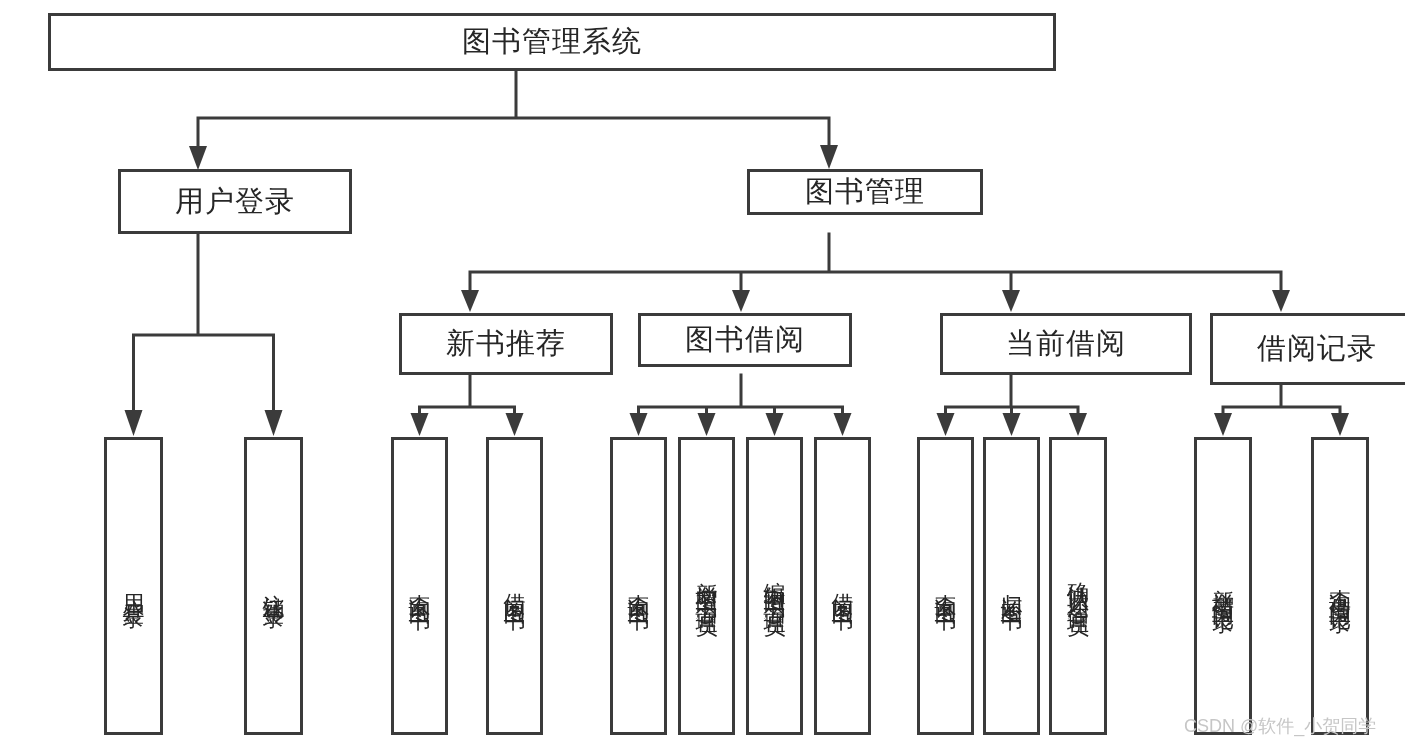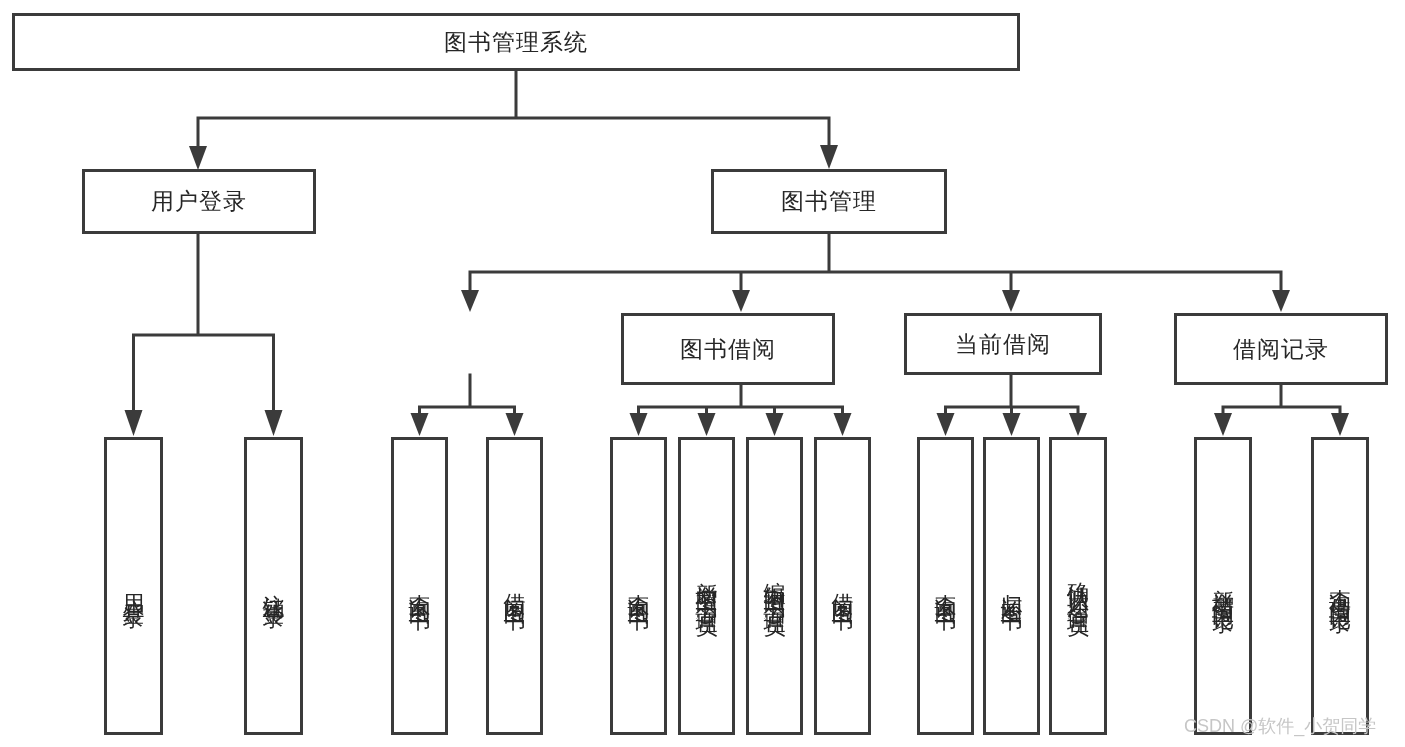--- a/index.html
+++ b/index.html
@@ -20,21 +20,21 @@
   #wires path{stroke:var(--line);stroke-width:3;fill:none;stroke-linecap:square;}
   #wires polygon{fill:var(--line);stroke:none;}
   .node{
     position:absolute;box-sizing:border-box;
     background:var(--bg);
     border:3px solid var(--line);
     color:var(--text);
     display:flex;align-items:center;justify-content:center;
     text-align:center;
   }
-  .h{font-size:23px;font-weight:500;letter-spacing:1px;}
+  .h{font-size:29px;font-weight:500;letter-spacing:1px;margin-left:36px;}
   .v .vtext{
     writing-mode:vertical-rl;
     text-orientation:mixed;
     font-size:22px;
     font-weight:500;
     letter-spacing:5px;
     line-height:1;
     white-space:nowrap;
   }
   #watermark{
@@ -91,24 +91,25 @@
     <g>
       <path d="M1281,375 V407 M1223,407 H1340 M1223,407 V414 M1340,407 V414"></path>
       <polygon points="1214,413 1232,413 1223,436"></polygon>
       <polygon points="1331,413 1349,413 1340,436"></polygon>
     </g>
   </svg>
 
   <div class="node h" style="left:12px;top:13px;width:1008px;height:58px">图书管理系统</div>
 
   <div class="node h" style="left:82px;top:169px;width:234px;height:65px">用户登录</div>
-  <div class="node h" style="left:711px;top:169px;width:236px;height:65px">图书管理</div>
+  <div class="node h" style="left:711px;top:169px;width:236px;height:46px">图书管理</div>
 
-  <div class="node h" style="left:621px;top:313px;width:214px;height:72px">图书借阅</div>
-  <div class="node h" style="left:904px;top:313px;width:198px;height:62px">当前借阅</div>
+  <div class="node h" style="left:363px;top:313px;width:214px;height:62px">新书推荐</div>
+  <div class="node h" style="left:602px;top:313px;width:214px;height:54px">图书借阅</div>
+  <div class="node h" style="left:904px;top:313px;width:252px;height:62px">当前借阅</div>
   <div class="node h" style="left:1174px;top:313px;width:214px;height:72px">借阅记录</div>
 
   <div class="node v" style="left:104px;top:437px;width:59px;height:298px">
     <span class="vtext">用户登录</span>
   </div>
   <div class="node v" style="left:244px;top:437px;width:59px;height:298px">
     <span class="vtext">注销登录</span>
   </div>
 
   <div class="node v" style="left:391px;top:437px;width:57px;height:298px">

